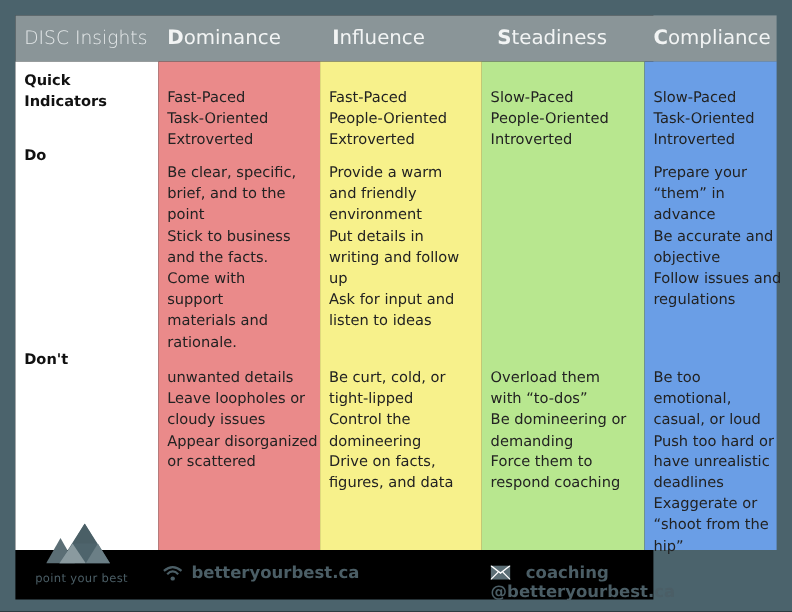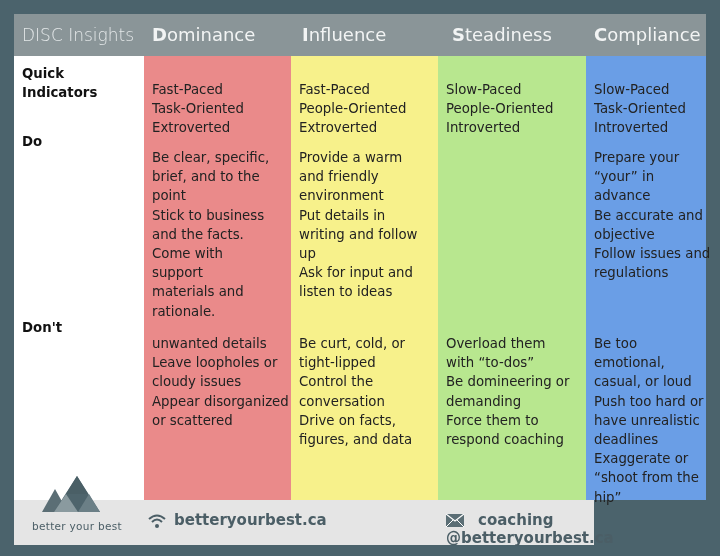--- a/index.html
+++ b/index.html
@@ -1,17 +1,17 @@
 <!DOCTYPE html>
 <html><head>
 <meta charset="utf-8">
 <style>
   html,body{margin:0;padding:0;}
   body{width:720px;height:556px;background:#4b636c;position:relative;overflow:hidden;font-family:"DejaVu Sans","Liberation Sans",sans-serif;}
-  .card{position:absolute;left:14px;top:14px;width:580px;height:531px;background:#e5e5e5;}
+  .card{position:absolute;left:14px;top:14px;width:580px;height:531px;background:#000000;}
   .header{position:absolute;left:0;top:0;width:692px;height:42px;background:#8a9598;}
   .hcell{position:absolute;top:0;height:42px;line-height:42px;color:#f2f4f4;font-size:18px;}
   .hcell.title{left:8px;font-weight:300;color:#e4e8e9;font-size:17px;}
   .hcell b{font-weight:bold;}
   .col{position:absolute;top:42px;height:444px;}
   .labelcol{left:0;width:130px;background:#fff;}
   .d{left:130px;width:147px;background:#ea8a8a;}
   .i{left:277px;width:147px;background:#f7f18b;}
   .s{left:424px;width:148px;background:#b8e78f;}
   .c{left:572px;width:120px;background:#6a9ee6;}
@@ -84,21 +84,21 @@
         <span class="line">Put details in</span>
         <span class="line">writing and follow</span>
         <span class="line">up</span>
         <span class="line">Ask for input and</span>
         <span class="line">listen to ideas</span>
       </div>
     <div class="cell" style="top:262px">
         <span class="line">Be curt, cold, or</span>
         <span class="line">tight-lipped</span>
         <span class="line">Control the</span>
-        <span class="line">conversation</span>
+        <span class="line">domineering</span>
         <span class="line">Drive on facts,</span>
         <span class="line">figures, and data</span>
       </div>
   </div>
   <div class="col s">
     <div class="cell" style="top:8px">
         <span class="line">Slow-Paced</span>
         <span class="line">People-Oriented</span>
         <span class="line">Introverted</span>
       </div>
@@ -112,21 +112,21 @@
       </div>
   </div>
   <div class="col c">
     <div class="cell" style="top:8px">
         <span class="line">Slow-Paced</span>
         <span class="line">Task-Oriented</span>
         <span class="line">Introverted</span>
       </div>
     <div class="cell" style="top:76px">
         <span class="line">Prepare your</span>
-        <span class="line">“your” in</span>
+        <span class="line">“them” in</span>
         <span class="line">advance</span>
         <span class="line">Be accurate and</span>
         <span class="line">objective</span>
         <span class="line">Follow issues and</span>
         <span class="line">regulations</span>
       </div>
     <div class="cell" style="top:262px">
         <span class="line">Be too</span>
         <span class="line">emotional,</span>
         <span class="line">casual, or loud</span>
@@ -140,21 +140,21 @@
   </div>
 
   <div class="footer">
     <svg class="logo" viewBox="0 0 62 40">
       <polygon points="0,36 13,13 26,36" fill="#5b6e75"></polygon>
       <polygon points="12,36 35,0 58,36" fill="#4e646c"></polygon>
       <polygon points="12,36 24,18 36,36" fill="#8a9a9f"></polygon>
       <polygon points="24,18 35,0 46,18" fill="#4a5f66"></polygon>
       <polygon points="36,36 47,18 58,36" fill="#6b7f86"></polygon>
     </svg>
-    <div class="logo-text">better your best</div>
+    <div class="logo-text">point your best</div>
     <div class="web">
       <svg class="ic" width="18" height="14" viewBox="0 0 18 14">
         <path d="M1 5 Q9 -2 17 5" stroke="#4b5e66" stroke-width="2" fill="none"></path>
         <path d="M4 8 Q9 3 14 8" stroke="#4b5e66" stroke-width="2" fill="none"></path>
         <circle cx="9" cy="12" r="2" fill="#4b5e66"></circle>
       </svg><span>betteryourbest.ca</span>
     </div>
     <div class="mail">
       <svg class="ic" width="18" height="13" viewBox="0 0 18 13" style="margin-right:14px">
         <rect x="0" y="0" width="18" height="13" fill="#5b6e75"></rect>

